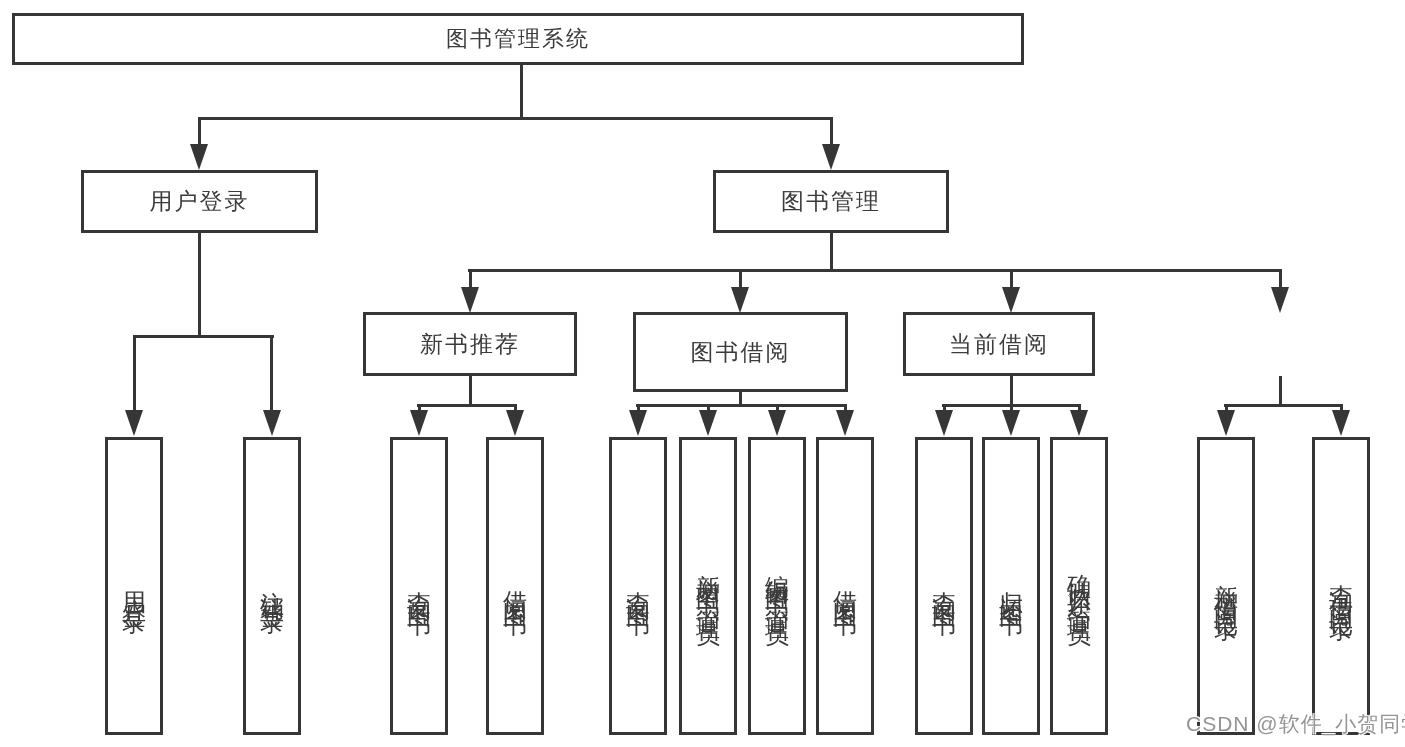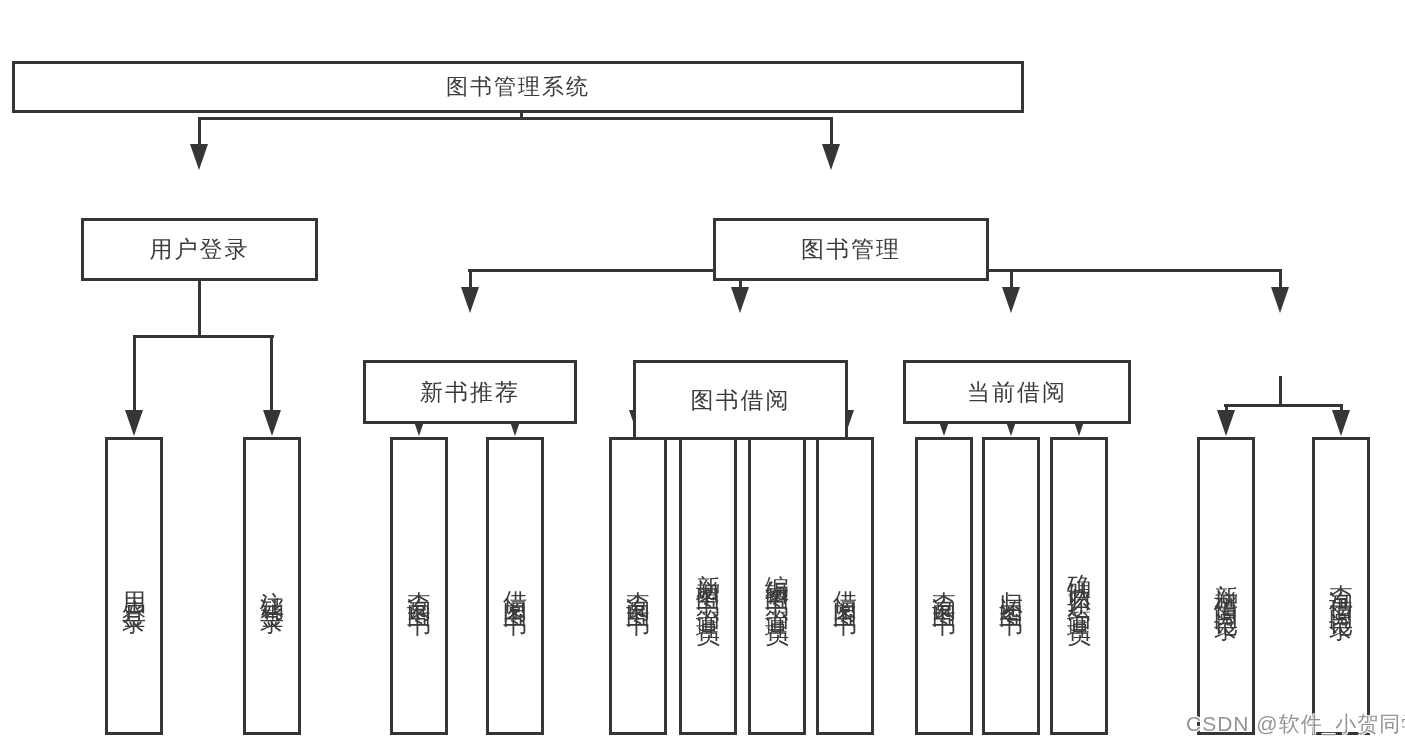--- a/index.html
+++ b/index.html
@@ -16,21 +16,21 @@
     font-family:"Liberation Sans","DejaVu Sans",sans-serif;
     overflow:hidden;
   }
   .box{
     position:absolute;box-sizing:border-box;
     background:var(--box_fill);
     border:3px solid var(--line);
     display:flex;align-items:center;justify-content:center;
     color:var(--text);
   }
-  .box.h{font-size:23px;letter-spacing:2px;white-space:nowrap;margin-top:48px;}
+  .box.h{font-size:23px;letter-spacing:2px;white-space:nowrap;}
   .box.root{font-size:22px;}
   .box.v .vtext{
     writing-mode:vertical-rl;text-orientation:mixed;
     font-size:24px;letter-spacing:7px;line-height:1;white-space:nowrap;
     color:var(--text);
   }
   .ln{position:absolute;background:var(--line);}
   .ah{
     position:absolute;width:0;height:0;
     border-left:9px solid transparent;
@@ -108,31 +108,31 @@
   <div class="ln" style="left:1340px;top:404px;width:3px;height:8px"></div>
   <div class="ah" style="left:1332px;top:410px"></div>
 
   <div class="box h root" style="left:12px;top:13px;width:1012px;height:52px">
     <span>图书管理系统</span>
   </div>
 
   <div class="box h" style="left:81px;top:170px;width:237px;height:63px">
     <span>用户登录</span>
   </div>
-  <div class="box h" style="left:713px;top:170px;width:276px;height:63px">
+  <div class="box h" style="left:713px;top:170px;width:236px;height:63px">
     <span>图书管理</span>
   </div>
 
   <div class="box h" style="left:363px;top:312px;width:214px;height:64px">
     <span>新书推荐</span>
   </div>
   <div class="box h" style="left:633px;top:312px;width:215px;height:80px">
     <span>图书借阅</span>
   </div>
-  <div class="box h" style="left:903px;top:312px;width:228px;height:64px">
+  <div class="box h" style="left:903px;top:312px;width:192px;height:64px">
     <span>当前借阅</span>
   </div>
 
   <div class="box v" style="left:105px;top:437px;width:58px;height:298px">
     <span class="vtext">用户登录</span>
   </div>
   <div class="box v" style="left:243px;top:437px;width:58px;height:298px">
     <span class="vtext">注销登录</span>
   </div>
   <div class="box v" style="left:390px;top:437px;width:58px;height:298px">

